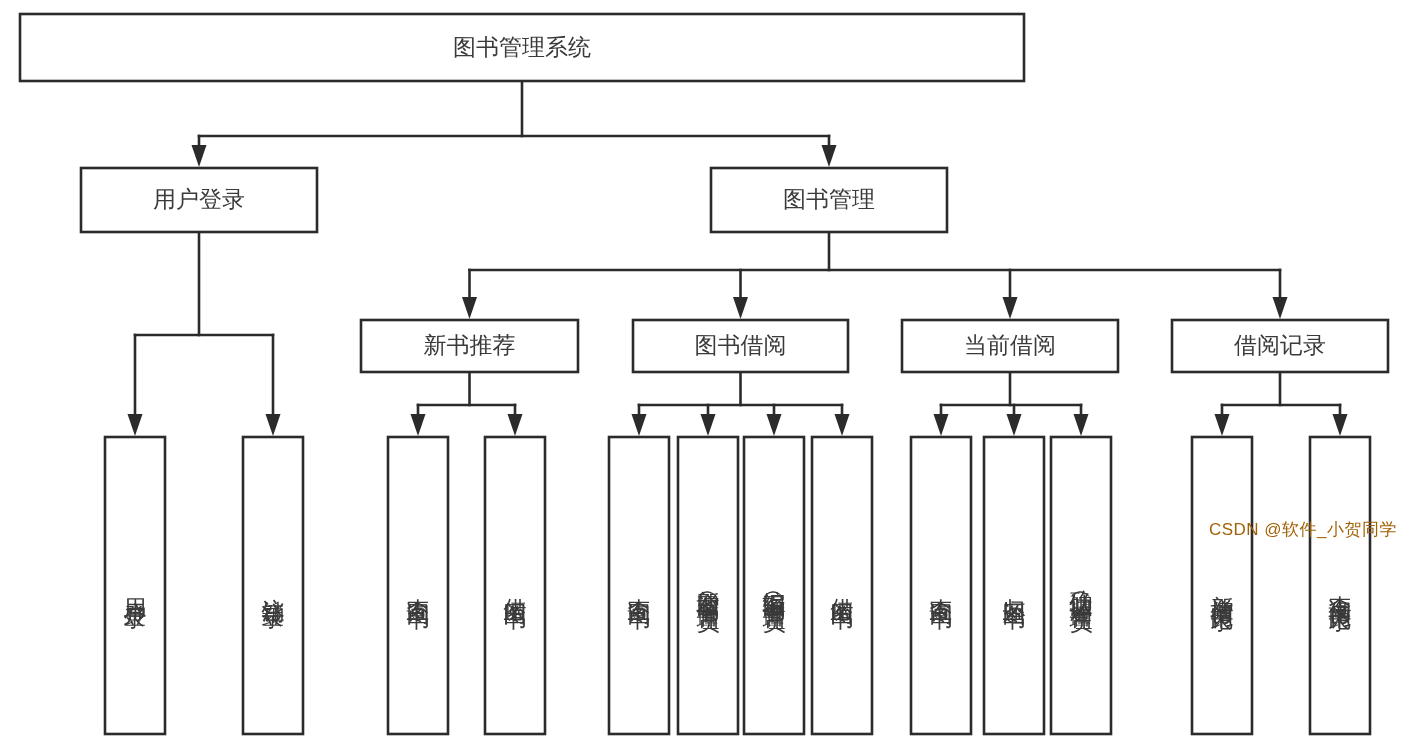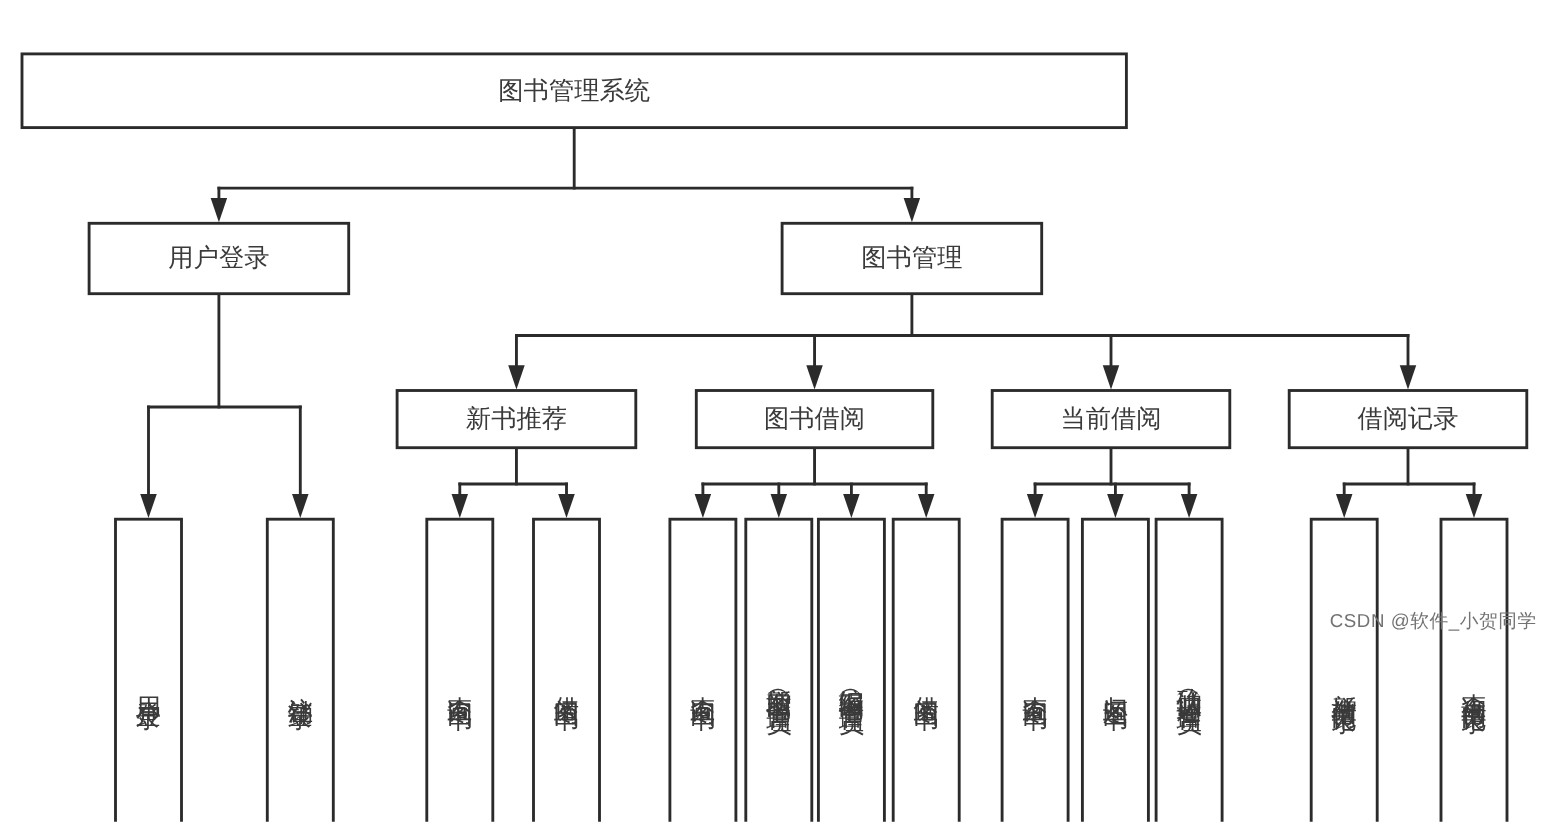--- a/index.html
+++ b/index.html
@@ -12,21 +12,20 @@
     width: 1405px;
     height: 747px;
     overflow: hidden;
     font-family: "Liberation Sans", "DejaVu Sans", sans-serif;
   }
   #diagram-root {
     position: relative;
     width: 1405px;
     height: 545px;
     background: #ffffff;
-    margin-top: 35px;
   }
   svg#flow-svg {
     position: absolute;
     top: 0;
     left: 0;
     width: 1405px;
     height: 747px;
     display: block;
   }
   .node-rect {
@@ -70,21 +69,21 @@
     color: #3a3a3a;
     white-space: nowrap;
     text-align: center;
   }
   .watermark {
     position: absolute;
     right: 8px;
     bottom: 4px;
     font-family: "Liberation Sans", "DejaVu Sans", sans-serif;
     font-size: 17px;
-    color: #737373;
+    color: #a16207;
     letter-spacing: 0.5px;
     user-select: none;
     white-space: nowrap;
   }
 </style>
 </head>
 <body>
 
 <div id="diagram-root">
 

